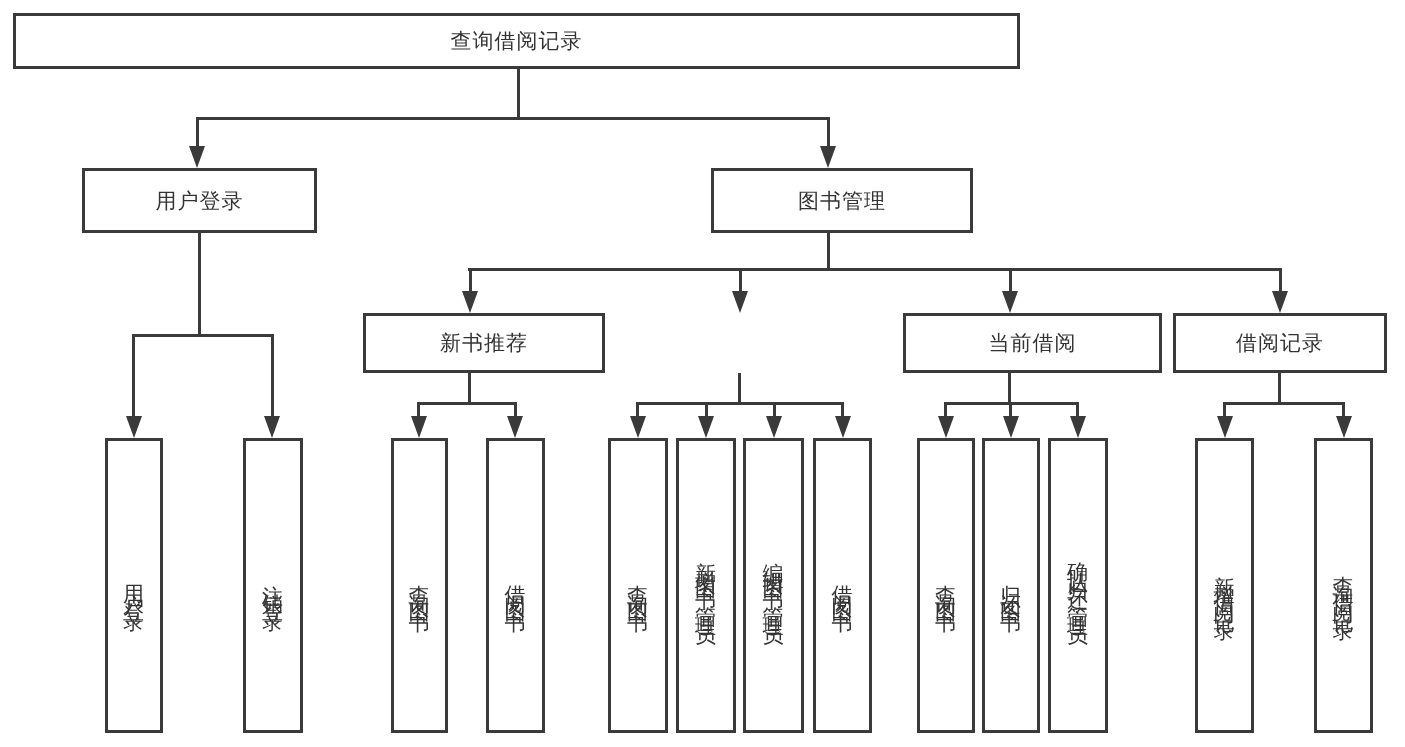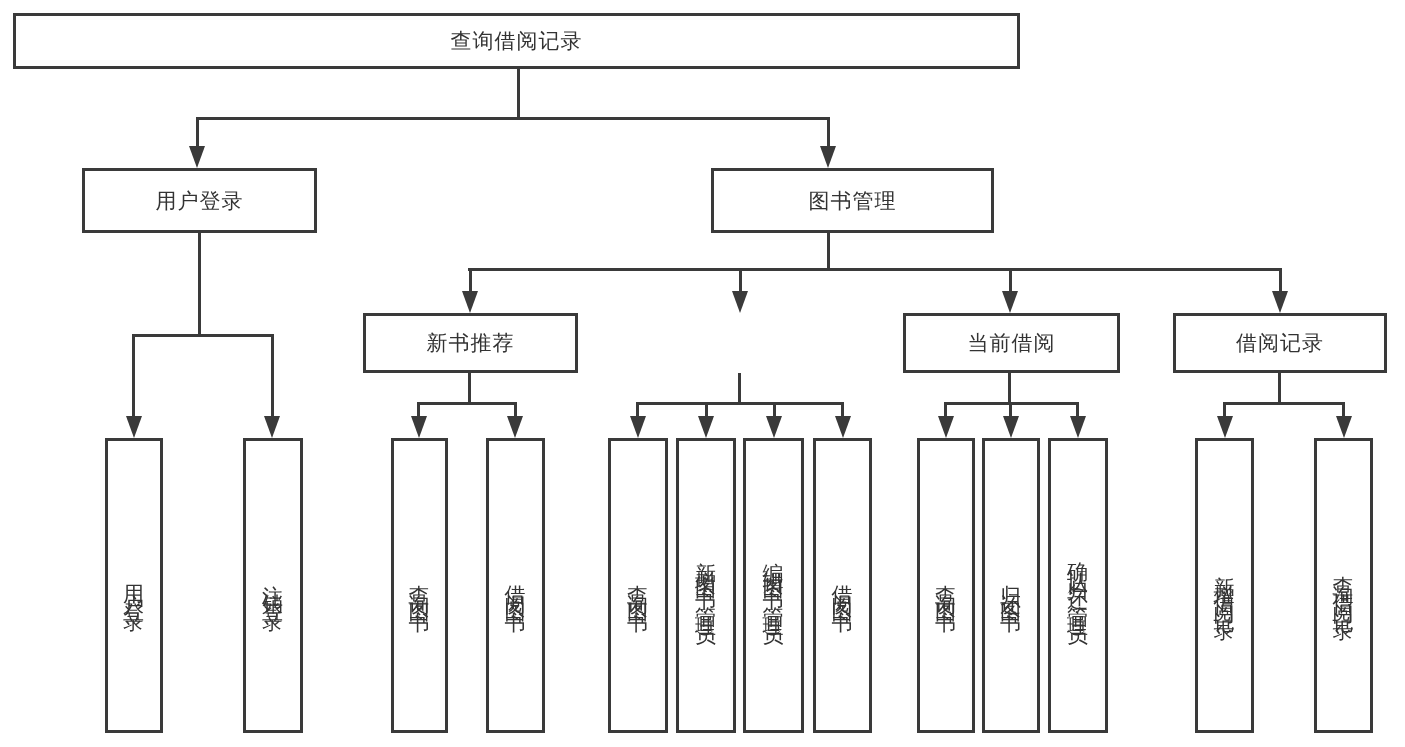--- a/index.html
+++ b/index.html
@@ -58,28 +58,28 @@
 
 <div class="canvas">
 
   <div class="box" style="left:13px;top:13px;width:1007px;height:56px">
     <span>查询借阅记录</span>
   </div>
 
   <div class="box" style="left:82px;top:168px;width:235px;height:65px">
     <span>用户登录</span>
   </div>
-  <div class="box" style="left:711px;top:168px;width:283px;height:65px">
+  <div class="box" style="left:711px;top:168px;width:262px;height:65px">
     <span>图书管理</span>
   </div>
 
-  <div class="box" style="left:363px;top:313px;width:215px;height:60px">
+  <div class="box" style="left:363px;top:313px;width:242px;height:60px">
     <span>新书推荐</span>
   </div>
-  <div class="box" style="left:903px;top:313px;width:217px;height:60px">
+  <div class="box" style="left:903px;top:313px;width:259px;height:60px">
     <span>当前借阅</span>
   </div>
   <div class="box" style="left:1173px;top:313px;width:214px;height:60px">
     <span>借阅记录</span>
   </div>
 
   <div class="box vert" style="left:105px;top:438px;width:58px;height:295px">
     <span>用户登录</span>
   </div>
   <div class="box vert" style="left:243px;top:438px;width:60px;height:295px">

